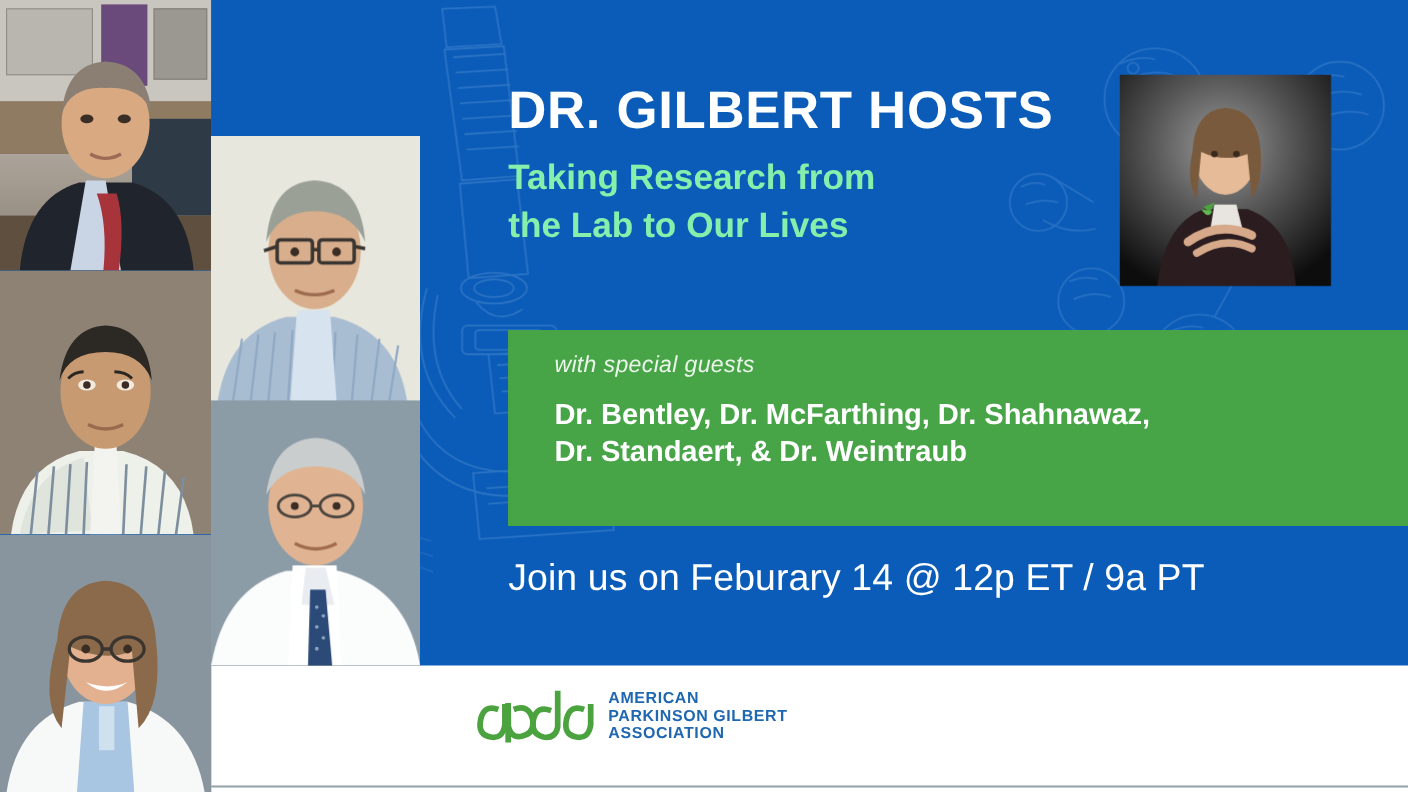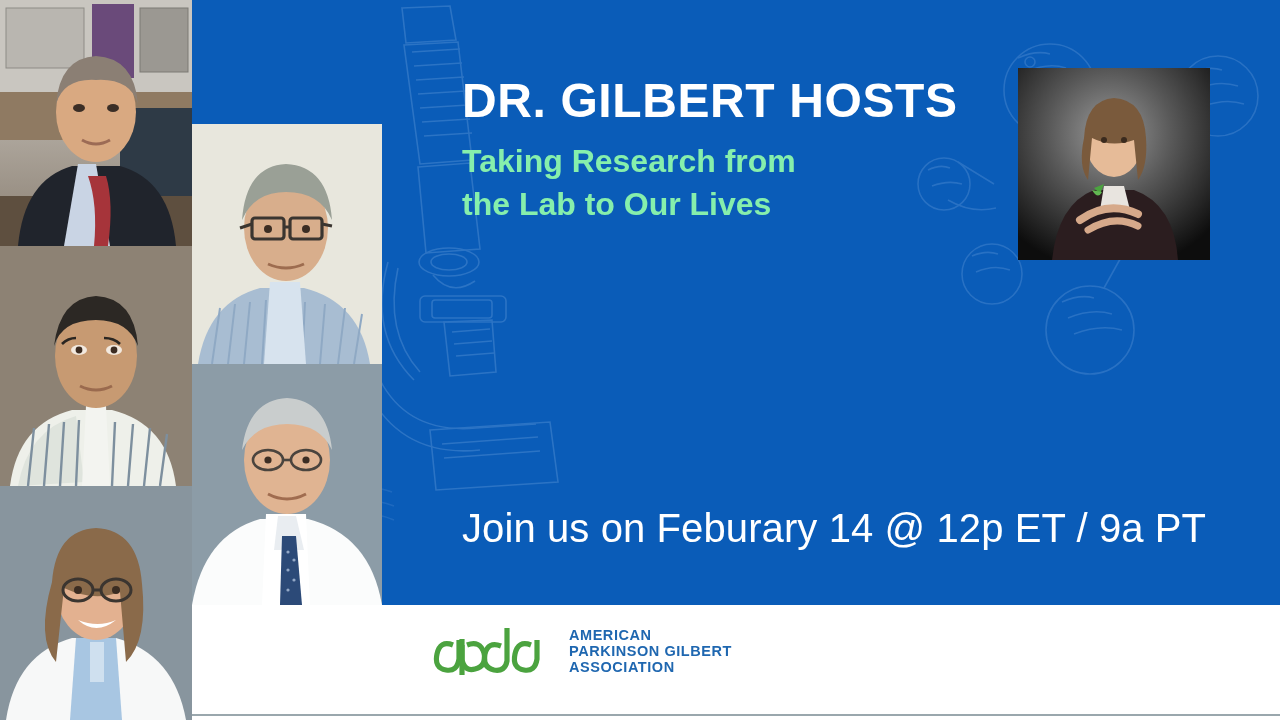--- a/index.html
+++ b/index.html
@@ -34,27 +34,27 @@
                background:radial-gradient(ellipse at 48% 36%, #8d8d8d 0%, #4c4c4c 38%, #1d1d1d 72%, #0c0c0c 100%); }
 
   
   #greenband { position:absolute; left:462px; top:300px; width:818px; height:178px; background:#47a447; }
   #gb-inner { padding:20px 0 0 42px; }
   #gb-label { font-size:21px; font-style:italic; color:#eaf6ea; letter-spacing:.3px; }
   #gb-names { margin-top:16px; font-size:26.5px; font-weight:bold; color:#ffffff; line-height:1.28;
               letter-spacing:-.1px; }
 
   
-  #joinline { position:absolute; left:462px; top:506px; font-size:40px; color:#ffffff; letter-spacing:.1px; }
+  #joinline { position:absolute; left:462px; top:506px; font-size:34px; color:#ffffff; letter-spacing:.1px; }
 
   
   #footer { position:absolute; left:192px; top:605px; width:1088px; height:115px; background:#ffffff; }
   #footer-rule { position:absolute; left:192px; top:714px; width:1088px; height:1.5px; background:#9aa7ad; }
 
-  #logo { position:absolute; left:241px; top:18px; display:flex; align-items:center; gap:16px; }
+  #logo { position:absolute; left:241px; top:18px; display:flex; align-items:center; }
   #logo-mark { display:block; }
   #logo-text { line-height:1.12; }
   #logo-text div { font-size:14.5px; font-weight:bold; color:#1f67b0; letter-spacing:.55px; }
 </style>
 </head>
 <body>
 
 <div id="stage">
 
   <div id="bluebg"></div>
@@ -262,20 +262,29 @@
       <g fill="#3a2a1e">
           <circle cx="86" cy="72" r="3"></circle>
           <circle cx="106" cy="72" r="3"></circle>
         </g>
       <path d="M86 92 q12 8 22 0 q-10 8 -22 0z" fill="#fff"></path>
       <path d="M76 120 l6 6 4 -10z" fill="#4ba33f"></path>
       <path d="M74 122 q6 10 10 2" fill="#62b852"></path>
     </svg>
   </div>
 
+  <div id="greenband">
+    <div id="gb-inner">
+      <div id="gb-label">with special guests</div>
+      <div id="gb-names">
+        <div>Dr. Bentley, Dr. McFarthing, Dr. Shahnawaz,</div>
+        <div>Dr. Standaert, &amp; Dr. Weintraub</div>
+      </div>
+    </div>
+  </div>
 
   <div id="joinline">Join us on Feburary 14 @ 12p ET / 9a PT</div>
 
   <div id="footer">
     <div id="logo">
       <svg id="logo-mark" width="120" height="56" viewBox="0 0 120 56">
         <g fill="none" stroke="#4ba33f" stroke-width="5.2">
 
           <path d="M20 22 q-13 -5 -16 9 q-3 14 9 16 q11 2 13 -11 l0 -19"></path>
 

